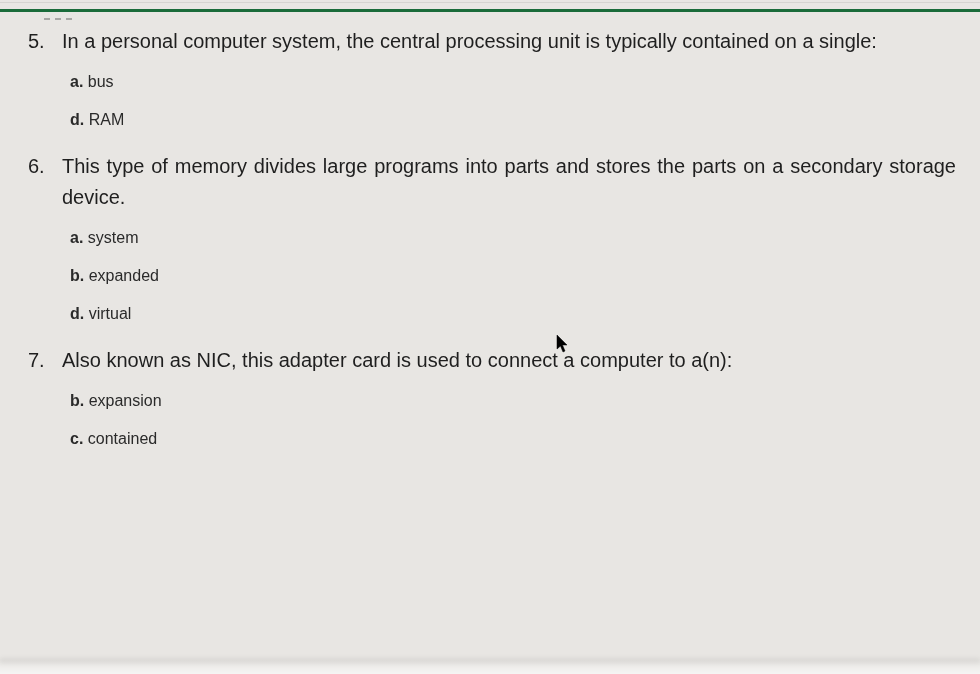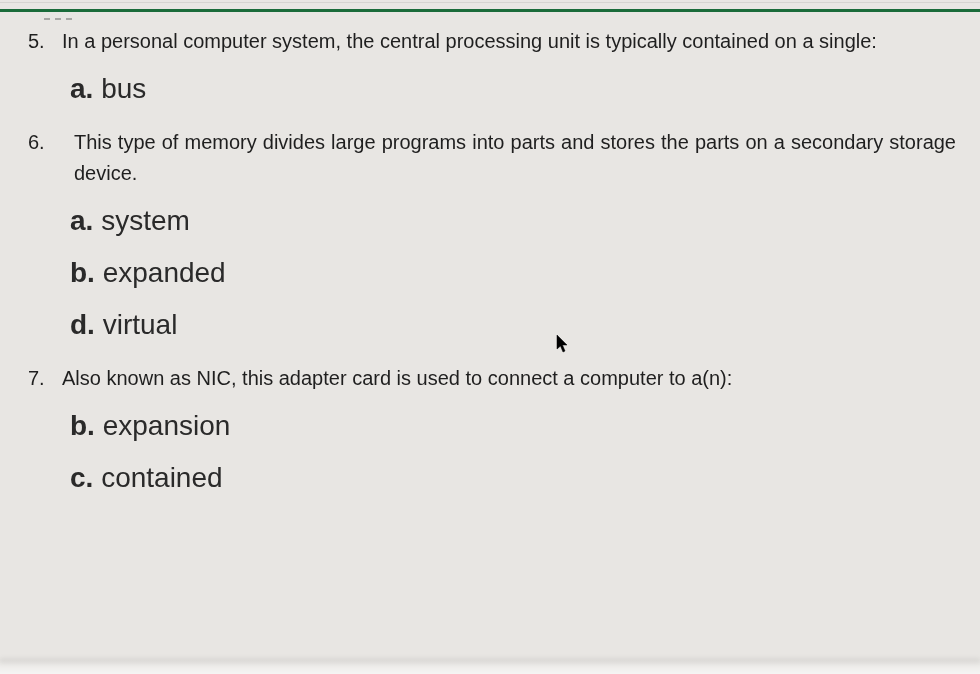--- a/index.html
+++ b/index.html
@@ -38,36 +38,35 @@
     .question-text {
       font-size: 20px;
       line-height: 1.55;
       color: #1f1f1f;
       display: flex;
       text-align: justify;
     }
     .question-text.justified .q-body {
       text-align: justify;
       text-align-last: left;
-      margin-left: 12px;
     }
     .q-num {
       flex: 0 0 auto;
       min-width: 34px;
       padding-right: 6px;
     }
     .q-body {
       flex: 1 1 auto;
     }
     .options {
       padding-left: 42px;
       padding-top: 10px;
     }
     .option {
-      font-size: 28px;
+      font-size: 16px;
       color: #2a2a2a;
       padding: 6px 0 14px 0;
     }
     .option .opt-letter {
       font-weight: bold;
     }
     .cursor {
       position: absolute;
       left: 556px;
       top: 334px;
@@ -118,20 +117,24 @@
   <div class="question">
     <div class="question-text">
       <span class="q-num">5.</span>
       <span class="q-body">In a personal computer system, the central processing unit is typically contained on a single:</span>
     </div>
     <div class="options">
       <div class="option">
         <span class="opt-letter">a.</span>
         <span>bus</span>
       </div>
+      <div class="option">
+        <span class="opt-letter">d.</span>
+        <span>RAM</span>
+      </div>
     </div>
   </div>
 
   <div class="question">
     <div class="question-text justified">
       <span class="q-num">6.</span>
       <span class="q-body">This type of memory divides large programs into parts and stores the parts on a secondary storage device.</span>
     </div>
     <div class="options">
       <div class="option">

